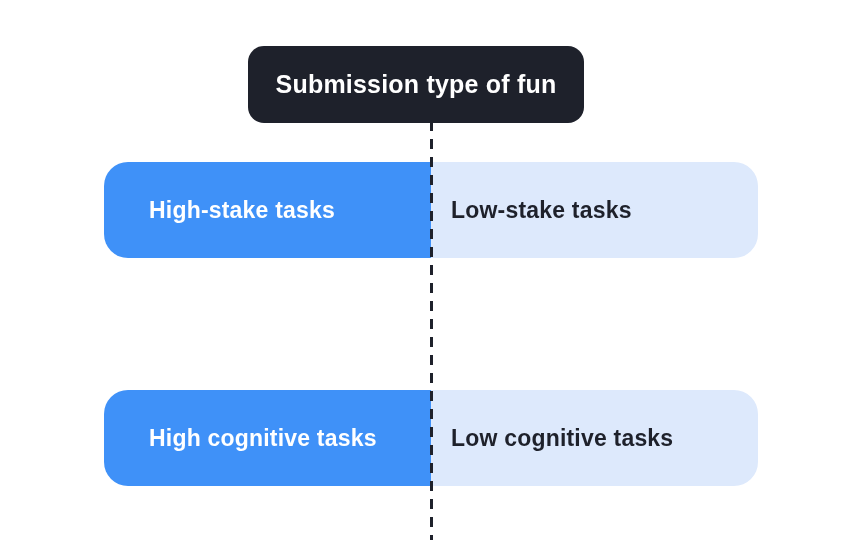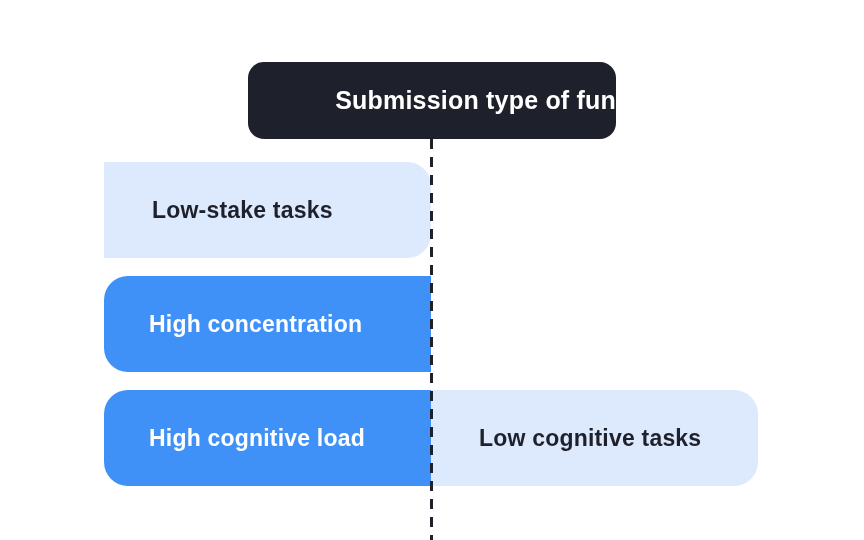--- a/index.html
+++ b/index.html
@@ -35,28 +35,28 @@
       var(--divider) 0px,
       var(--divider) 10px,
       transparent 10px,
       transparent 18px
     );
     z-index: 3;
   }
   .title-pill {
     position: absolute;
     left: 248px;
-    top: 62px;
-    width: 368px;
+    top: 46px;
+    width: 336px;
     height: 77px;
     background: var(--dark);
     border-radius: 16px;
     display: flex;
     align-items: center;
-    justify-content: flex-end;
+    justify-content: center;
     z-index: 4;
   }
   .title-pill span {
     color: #ffffff;
     font-size: 25px;
     font-weight: 700;
     letter-spacing: 0.2px;
   }
   .rows {
     position: absolute;
@@ -79,21 +79,21 @@
     align-items: center;
   }
   .cell.high {
     background: var(--blue);
     border-radius: 24px 0 0 24px;
     padding-left: 45px;
   }
   .cell.low {
     background: var(--light-blue);
     border-radius: 0 24px 24px 0;
-    padding-left: 48px;
+    padding-left: 20px;
     align-items: center;
   }
   .cell.high span {
     color: var(--text-on-blue);
     font-size: 23px;
     font-weight: 700;
     letter-spacing: 0.2px;
   }
   .cell.low span {
     color: var(--text-on-light);
@@ -109,34 +109,34 @@
 
   <div class="divider"></div>
 
   <div class="title-pill">
     <span>Submission type of fun</span>
   </div>
 
   <div class="rows">
 
     <div class="row">
+      <div class="cell high">
+        <span>High-stake tasks</span>
+      </div>
       <div class="cell low">
         <span>Low-stake tasks</span>
       </div>
     </div>
 
     <div class="row">
-      <div class="cell high">
-        <span>High concentration</span>
-      </div>
     </div>
 
     <div class="row">
       <div class="cell high">
-        <span>High cognitive load</span>
+        <span>High cognitive tasks</span>
       </div>
       <div class="cell low">
         <span>Low cognitive tasks</span>
       </div>
     </div>
 
   </div>
 </div>
 
 </body></html>

